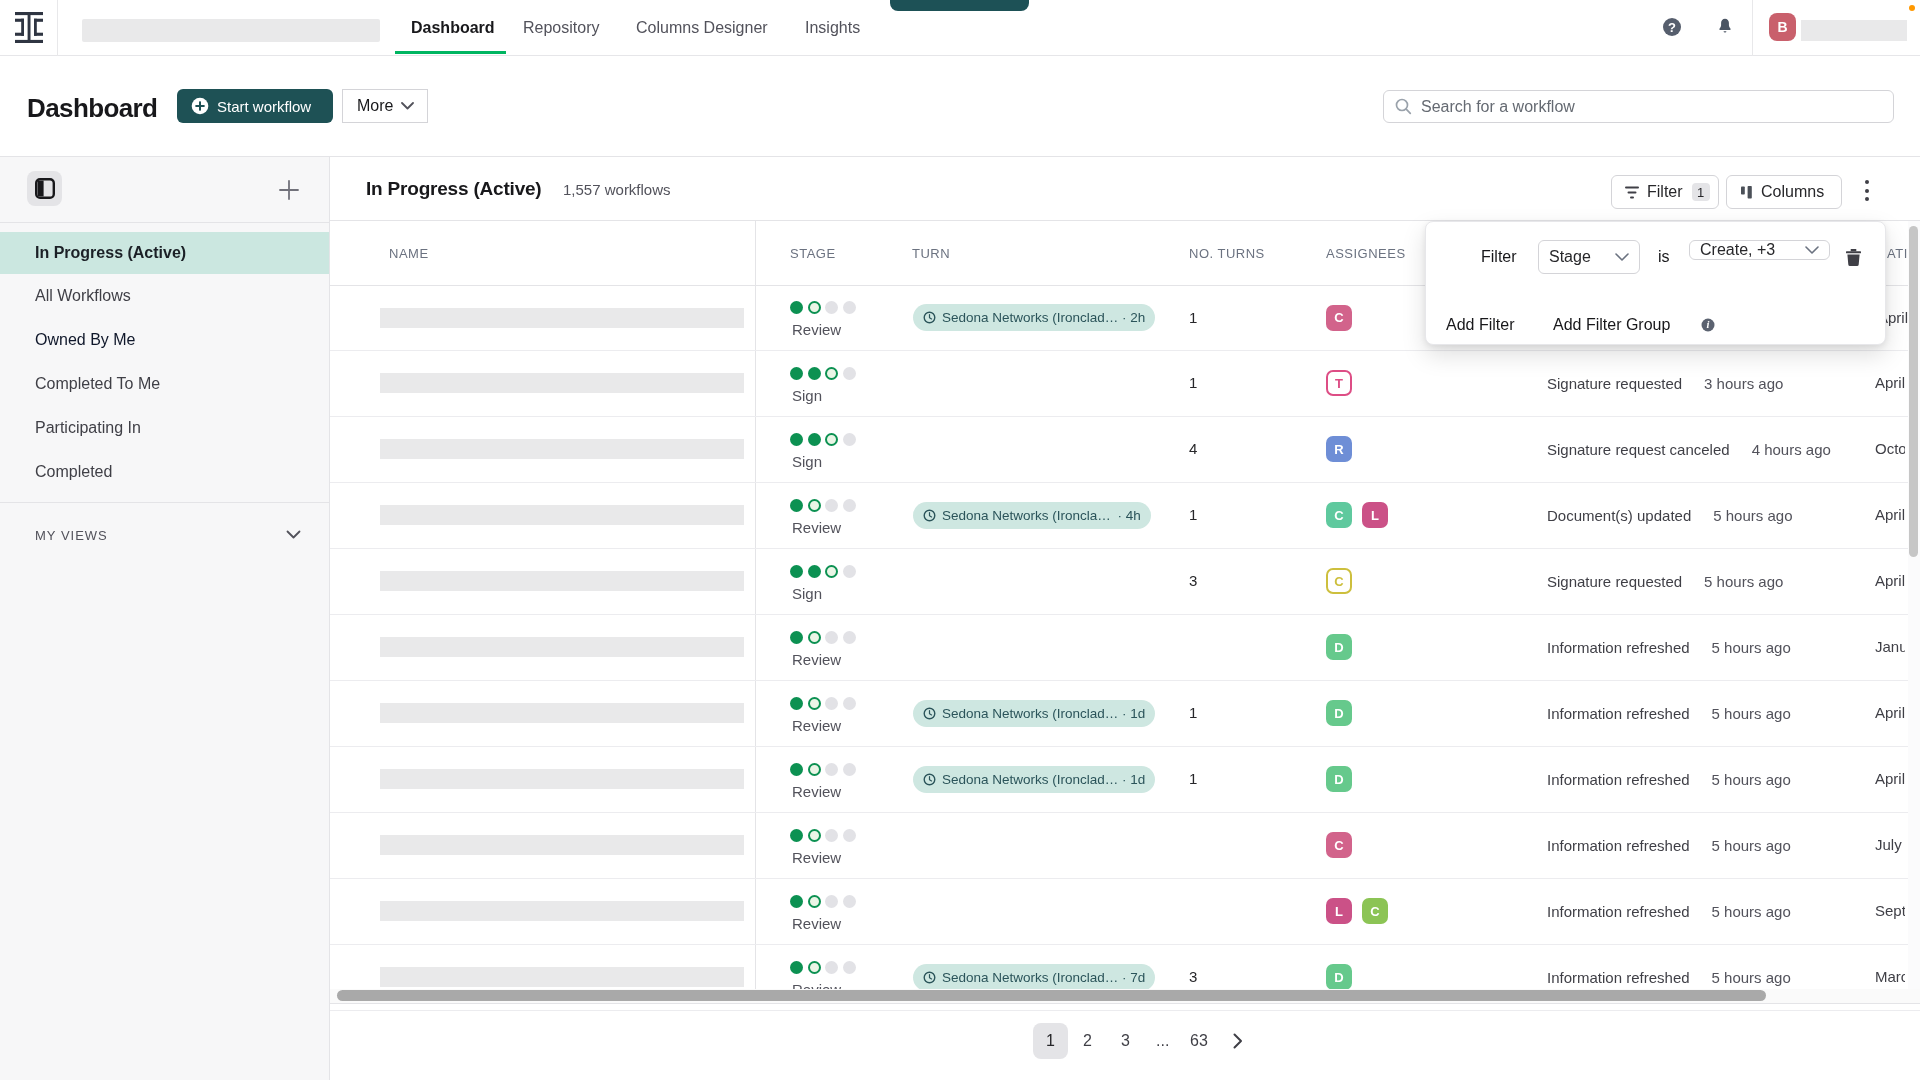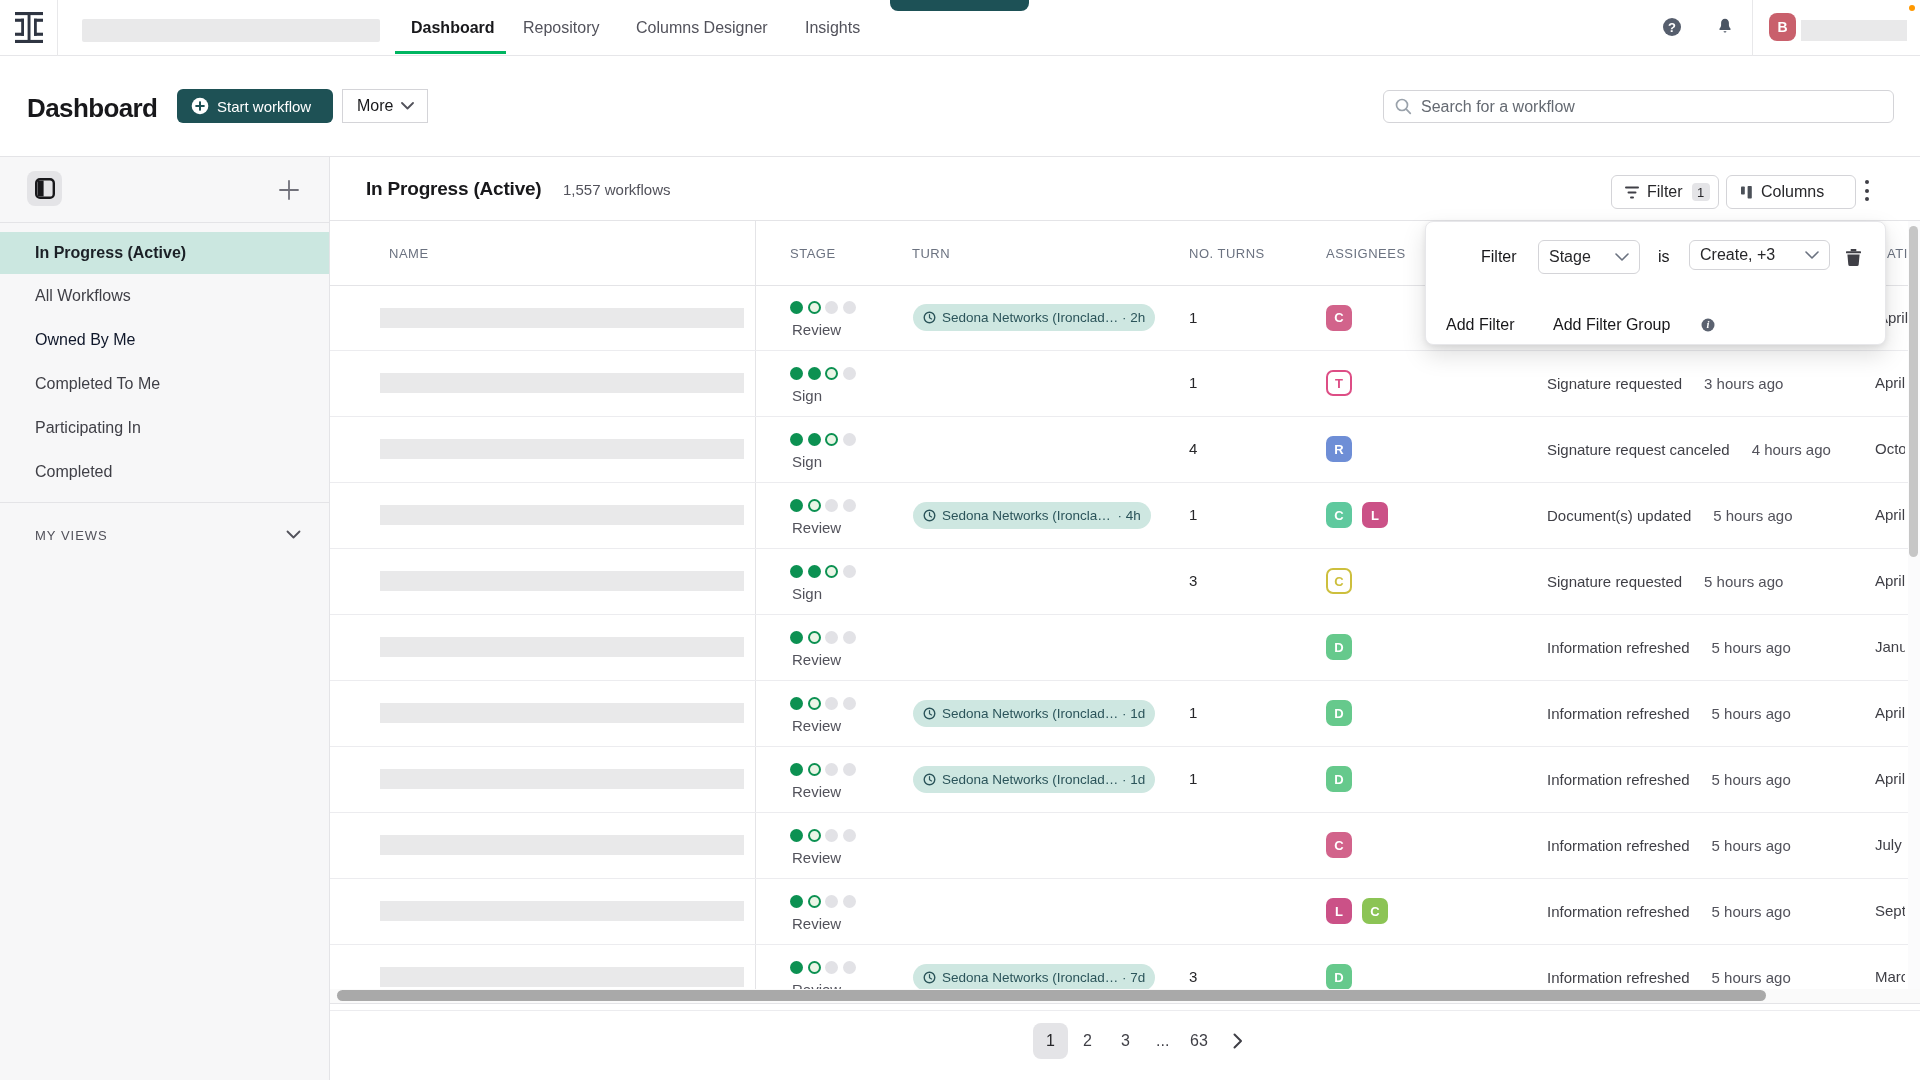--- a/index.html
+++ b/index.html
@@ -99,21 +99,21 @@
 
 <div class="abs flex" style="left:1611px;top:175px;width:108px;height:34px;border:1px solid #d4d4d8;border-radius:6px;background:#fff;padding-left:13px;">
   <svg width="14" height="13" viewBox="0 0 14 13" fill="#3f3f46">
         <rect x="0" y="0.5" width="14" height="2" rx="1"></rect>
         <rect x="2.5" y="5.5" width="9" height="2" rx="1"></rect>
         <rect x="5" y="10.5" width="4" height="2" rx="1"></rect>
       </svg>
   <span style="font-size:16px;color:#27272a;margin-left:8px;">Filter</span>
   <span class="flex" style="width:18px;height:18px;background:#e4e4e7;border-radius:4px;font-size:13px;color:#27272a;justify-content:center;margin-left:9px;">1</span>
 </div>
-<div class="abs flex" style="left:1726px;top:175px;width:130px;height:34px;border:1px solid #d4d4d8;border-radius:6px;background:#fff;padding-left:14px;">
+<div class="abs flex" style="left:1726px;top:175px;width:116px;height:34px;border:1px solid #d4d4d8;border-radius:6px;background:#fff;padding-left:14px;">
   <svg width="12" height="13" viewBox="0 0 12 13" fill="#4b5058">
         <rect x="0" y="0.5" width="3.8" height="8" rx="0.8"></rect>
         <rect x="6.6" y="0" width="4.2" height="12.5" rx="0.8"></rect>
       </svg>
   <span style="font-size:16px;color:#27272a;margin-left:8px;">Columns</span>
 </div>
 <div class="abs" style="left:1865px;top:180px;">
   <div style="width:4px;height:4px;border-radius:50%;background:#3f3f46;margin-bottom:4.5px;"></div>
   <div style="width:4px;height:4px;border-radius:50%;background:#3f3f46;margin-bottom:4.5px;"></div>
   <div style="width:4px;height:4px;border-radius:50%;background:#3f3f46;"></div>
@@ -363,21 +363,21 @@
 
 <div class="abs" style="left:1425px;top:221px;width:461px;height:124px;background:#fff;border:1px solid #e7e7ea;border-radius:8px;box-shadow:0 10px 24px rgba(0,0,0,0.13), 0 2px 6px rgba(0,0,0,0.08);z-index:50;"></div>
 <div class="abs" style="left:1481px;top:248px;font-size:16px;color:#18181b;z-index:51;">Filter</div>
 <div class="abs flex" style="left:1538px;top:240px;width:102px;height:34px;border:1px solid #d4d4d8;border-radius:6px;background:#fff;z-index:51;padding:0 10px;justify-content:space-between;">
   <span style="font-size:16px;color:#27272a;">Stage</span>
   <svg width="14" height="8" viewBox="0 0 14 8">
         <polyline points="1,1 7,7 13,1" fill="none" stroke="#6b7280" stroke-width="1.6" stroke-linecap="round" stroke-linejoin="round"></polyline>
       </svg>
 </div>
 <div class="abs" style="left:1658px;top:248px;font-size:16px;color:#18181b;z-index:51;">is</div>
-<div class="abs flex" style="left:1689px;top:240px;width:141px;height:30px;border:1px solid #d4d4d8;border-radius:6px;background:#fff;z-index:51;padding:0 10px;justify-content:space-between;">
+<div class="abs flex" style="left:1689px;top:240px;width:141px;height:20px;border:1px solid #d4d4d8;border-radius:6px;background:#fff;z-index:51;padding:0 10px;justify-content:space-between;">
   <span style="font-size:16px;color:#27272a;">Create, +3</span>
   <svg width="14" height="8" viewBox="0 0 14 8">
         <polyline points="1,1 7,7 13,1" fill="none" stroke="#6b7280" stroke-width="1.6" stroke-linecap="round" stroke-linejoin="round"></polyline>
       </svg>
 </div>
 <svg class="abs" style="left:1846px;top:249px;z-index:51;" width="15" height="17" viewBox="0 0 15 17" fill="#3f3f46">
       <rect x="0" y="2.2" width="15" height="2" rx="0.5"></rect>
       <rect x="4.7" y="0" width="5.6" height="2.2" rx="0.5"></rect>
       <path d="M1.4 5.6 h12.2 l-0.9 9.8 a1.7 1.7 0 0 1 -1.7 1.6 H4 a1.7 1.7 0 0 1 -1.7 -1.6 z"></path>
     </svg>

